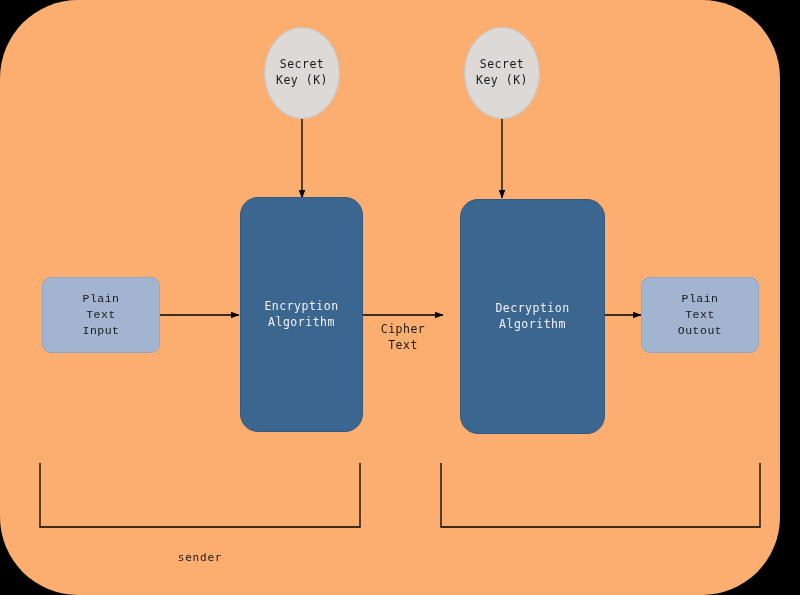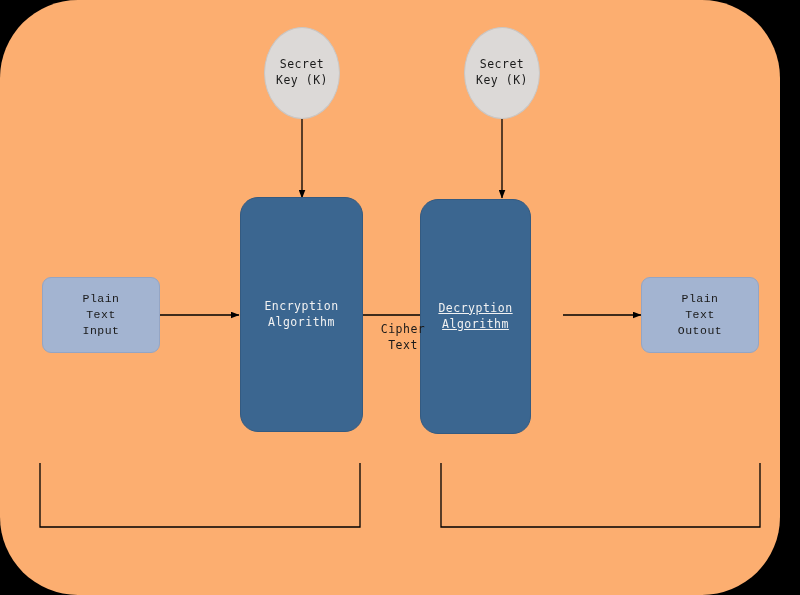--- a/index.html
+++ b/index.html
@@ -122,29 +122,30 @@
     <span>Plain
 Text
 Input</span>
   </div>
 
   <div class="node algbox" style="left:240px; top:197px; width:123px; height:235px;">
     <span>Encryption
 Algorithm</span>
   </div>
 
-  <div class="node algbox" style="left:420px; top:199px; width:111px; height:235px;text-decoration:underline;">
+  <div class="node algbox" style="left:460px; top:199px; width:145px; height:235px;">
     <span>Decryption
 Algorithm</span>
   </div>
 
   <div class="node iobox" style="left:641px; top:277px; width:118px; height:76px;">
     <span>Plain
 Text
 Outout</span>
   </div>
 
   <div class="edge-label" style="left:363px; top:322px; width:80px;">Cipher
 Text</div>
 
+  <div class="party-label" style="left:120px; top:551px; width:160px;">sender</div>
 
 
 </div>
 
 </body></html>

